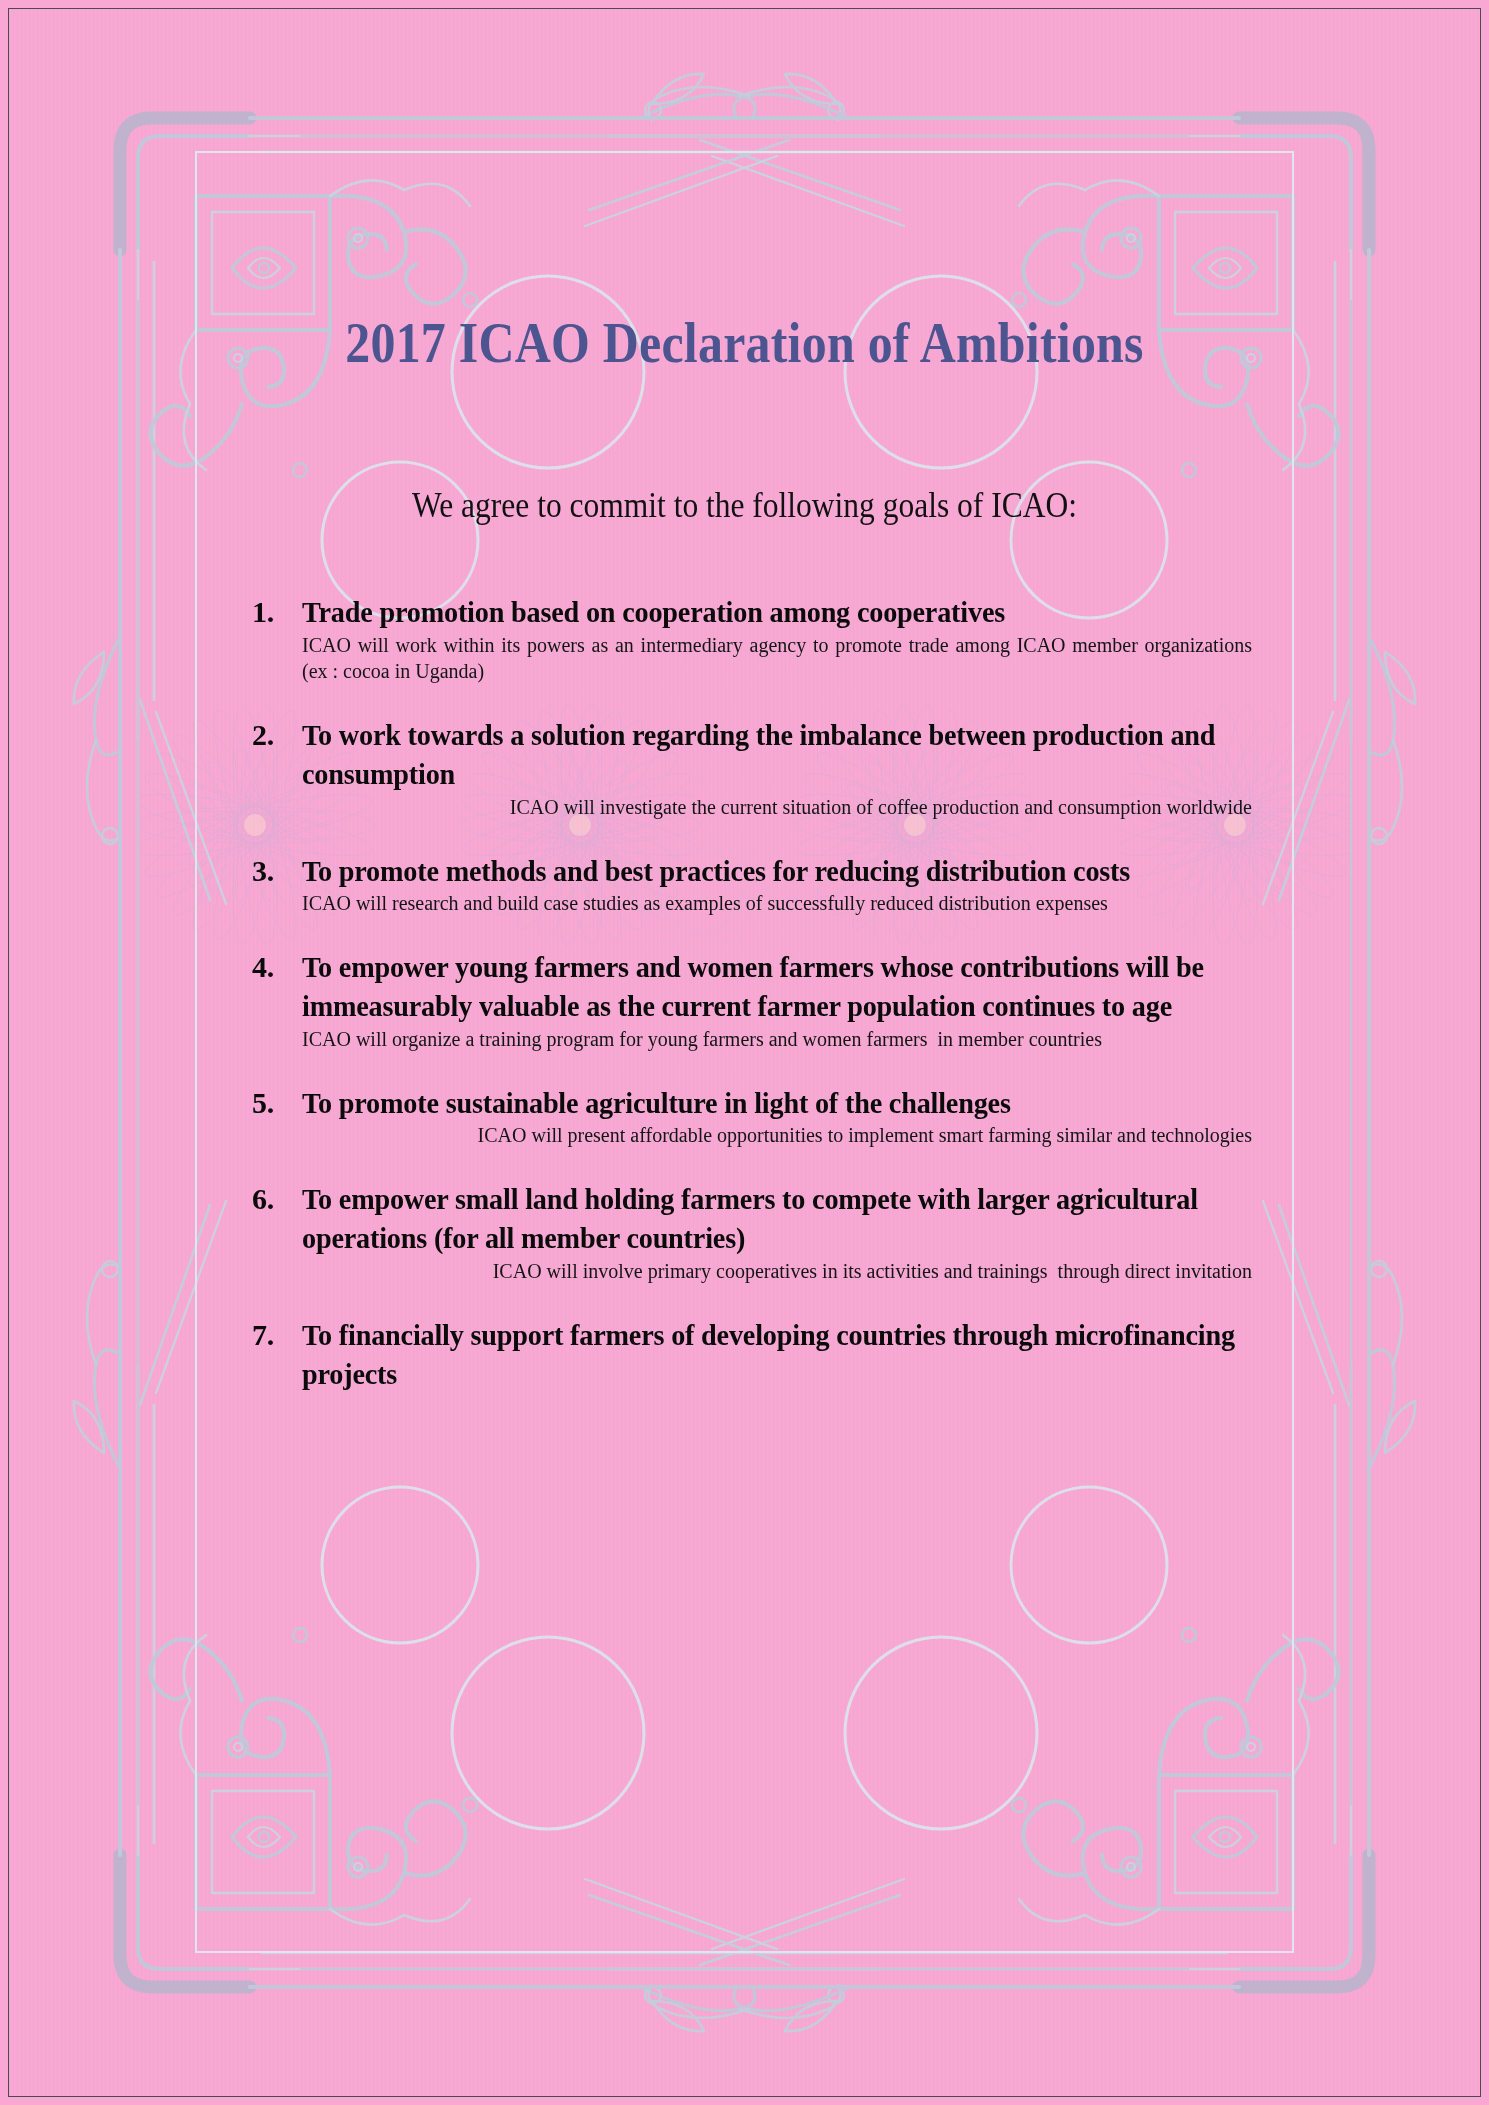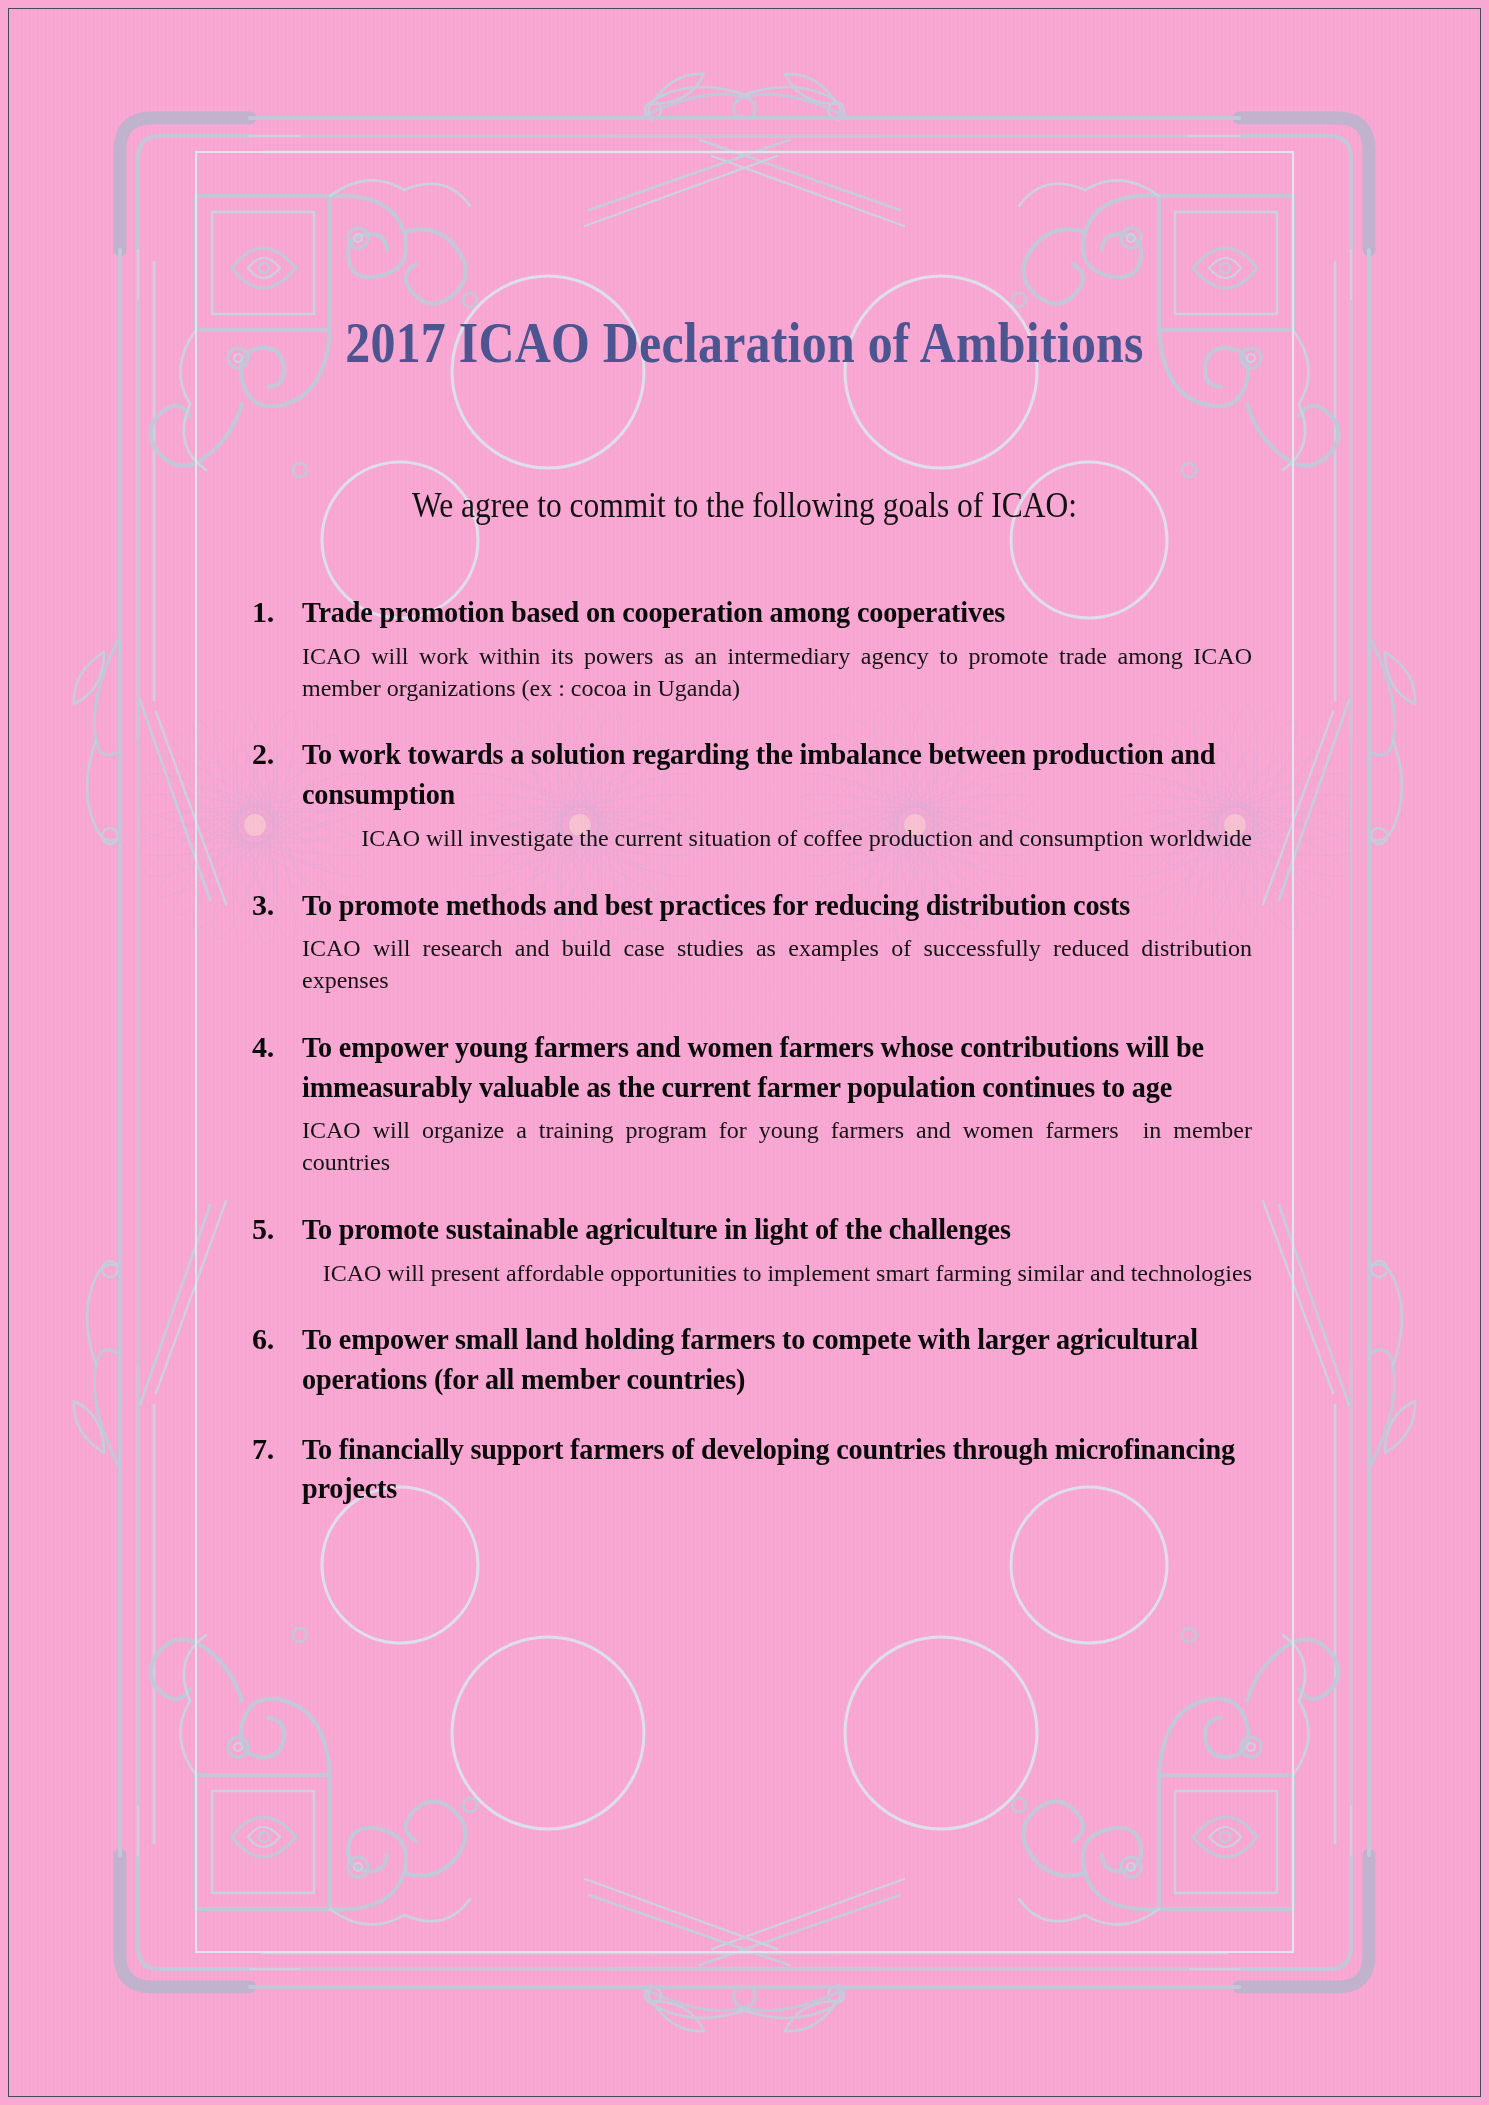--- a/index.html
+++ b/index.html
@@ -141,22 +141,21 @@
 
   .goal-head-text {
     display: block;
     transform: scaleX(0.94);
     transform-origin: 0 0;
     width: 106%;
   }
 
   .goal-body {
     padding-left: 50px;
-    margin-top: 9px;
-    font-size: 24px;
+    font-size: 20px;
     line-height: 1.33;
     color: #141414;
     text-align: justify;
     text-justify: inter-word;
     white-space: pre-wrap;
   }
 
   
   .goal-body.single {
     text-align: right;
@@ -440,20 +439,21 @@
           <span class="goal-head-text">To promote sustainable agriculture in light of the challenges</span>
         </div>
         <div class="goal-body single">ICAO will present affordable opportunities to implement smart farming similar and technologies</div>
       </div>
 
       <div class="goal">
         <div class="goal-head">
           <span class="goal-num">6.</span>
           <span class="goal-head-text">To empower small land holding farmers to compete with larger agricultural operations (for all member countries)</span>
         </div>
+        <div class="goal-body single">ICAO will involve primary cooperatives in its activities and trainings  through direct invitation</div>
       </div>
 
       <div class="goal">
         <div class="goal-head">
           <span class="goal-num">7.</span>
           <span class="goal-head-text">To financially support farmers of developing countries through microfinancing projects</span>
         </div>
       </div>
 
     </div>

